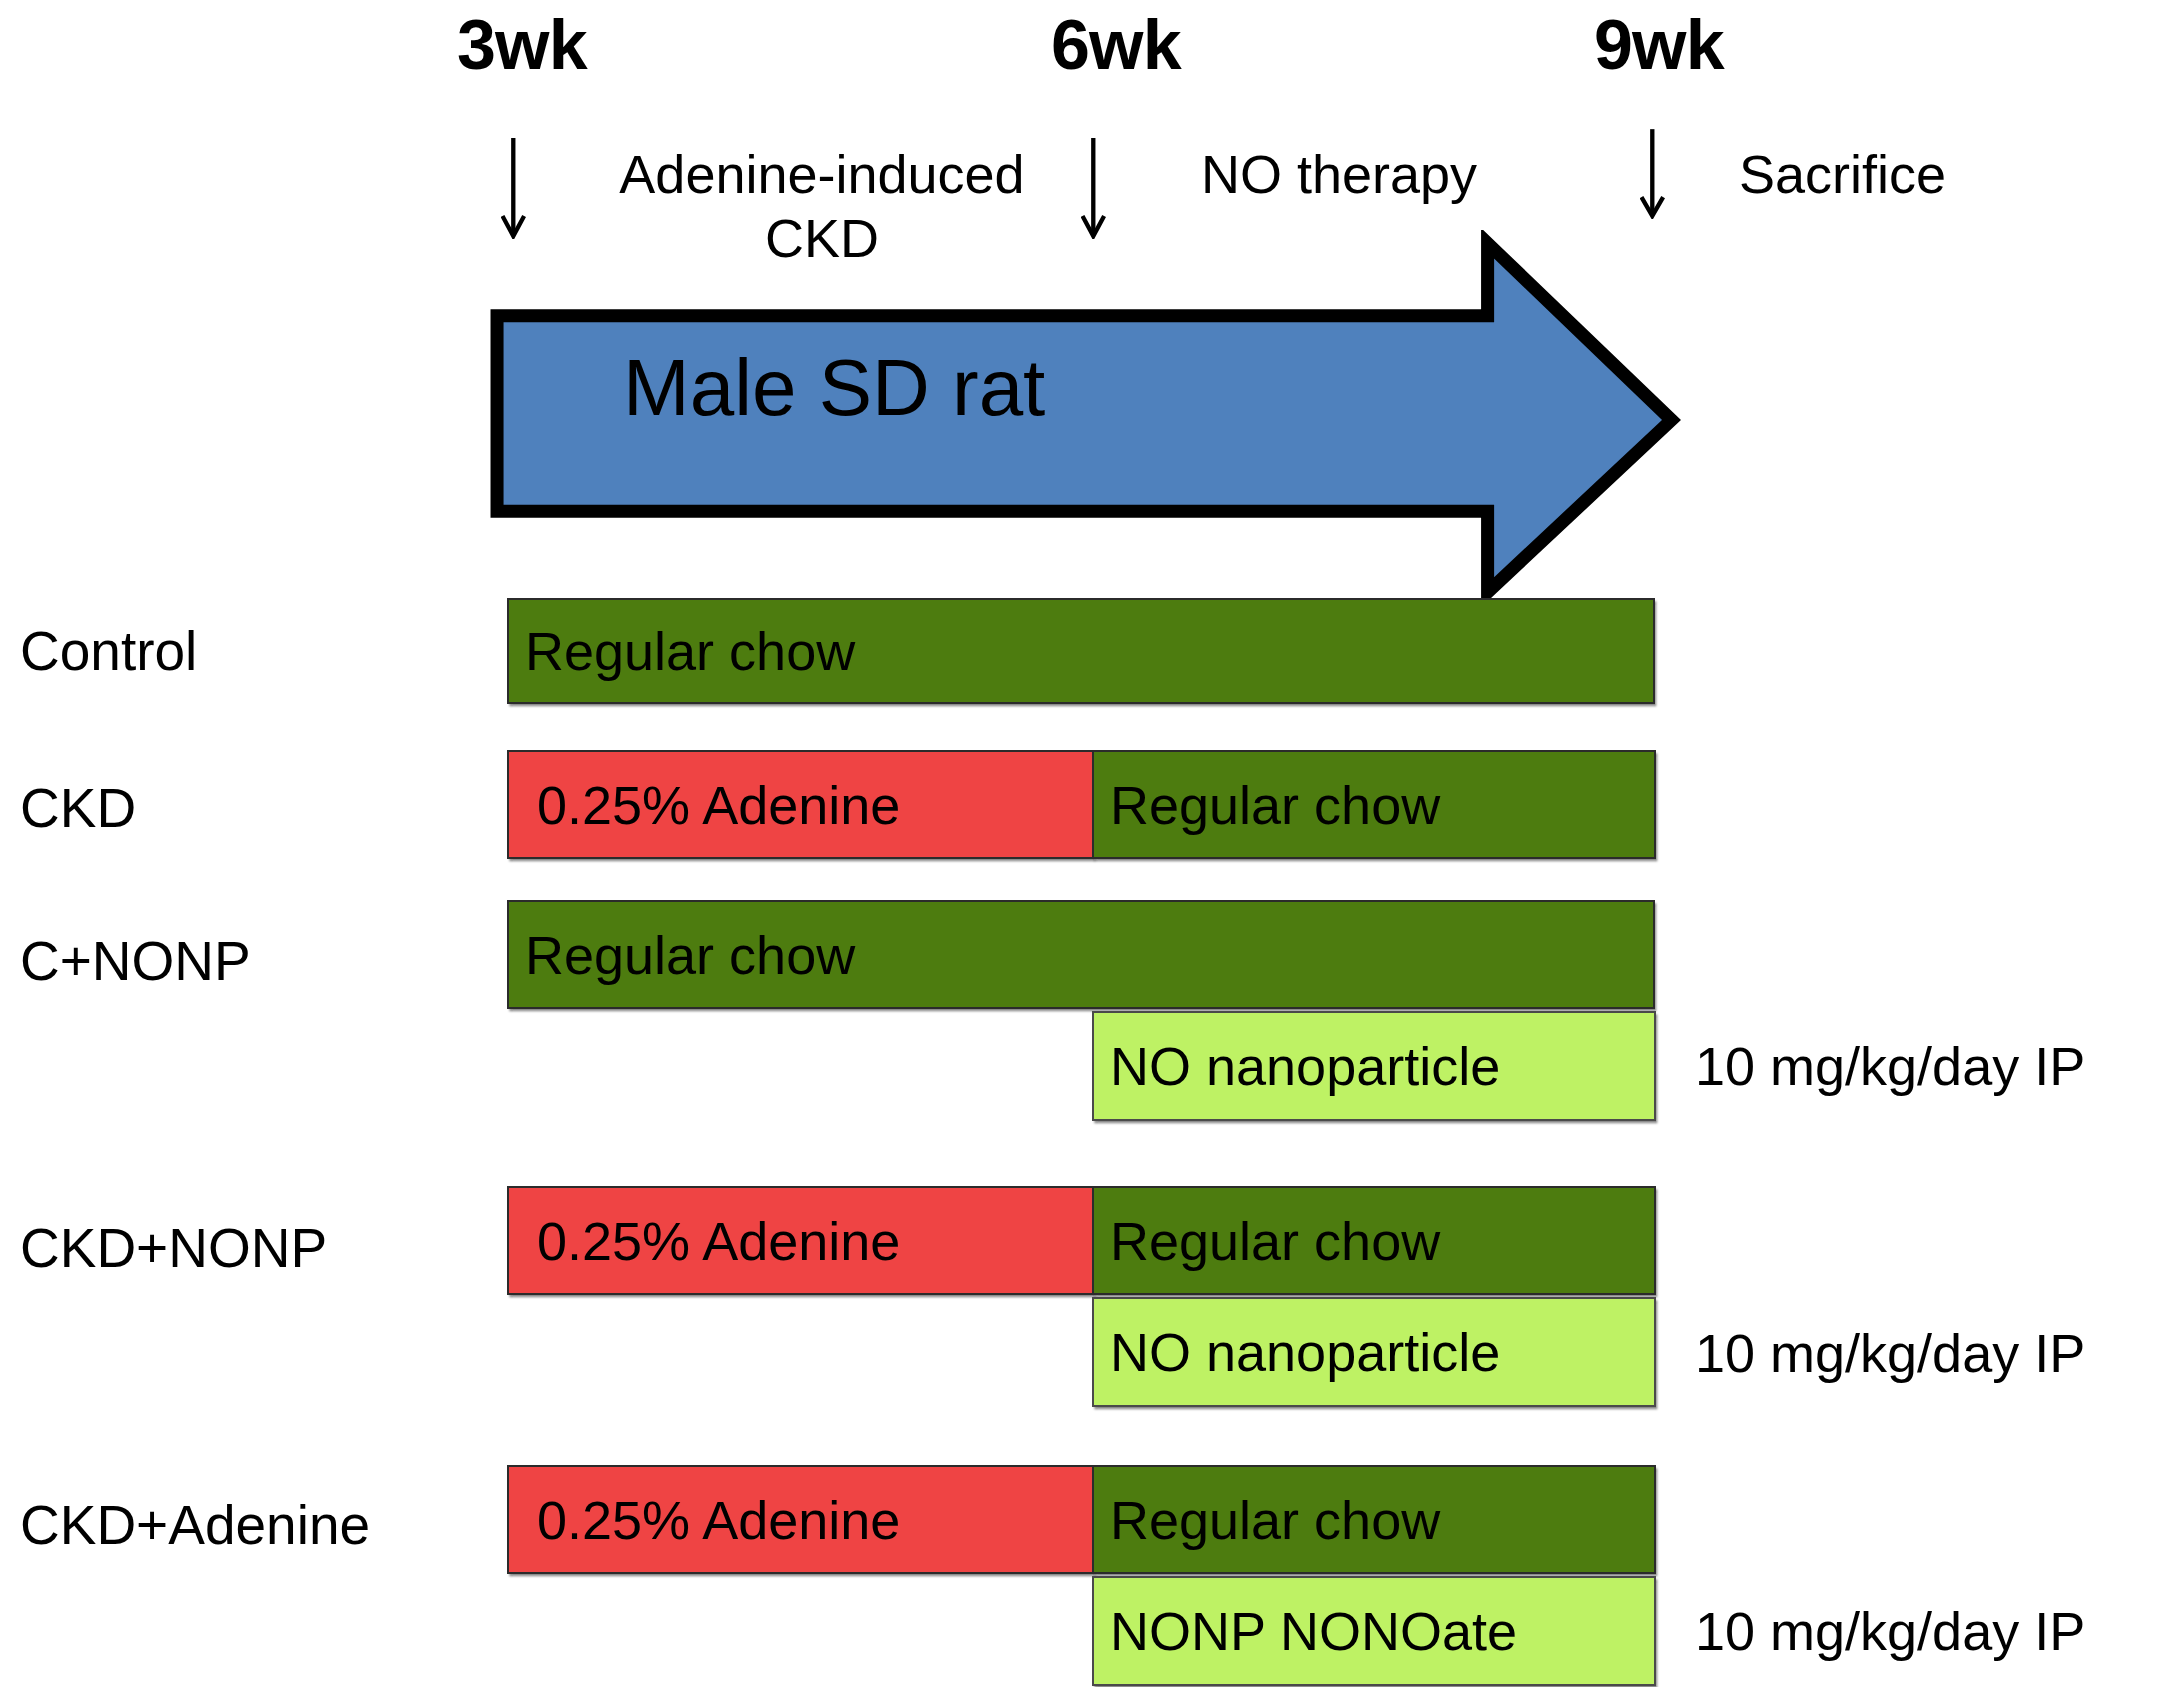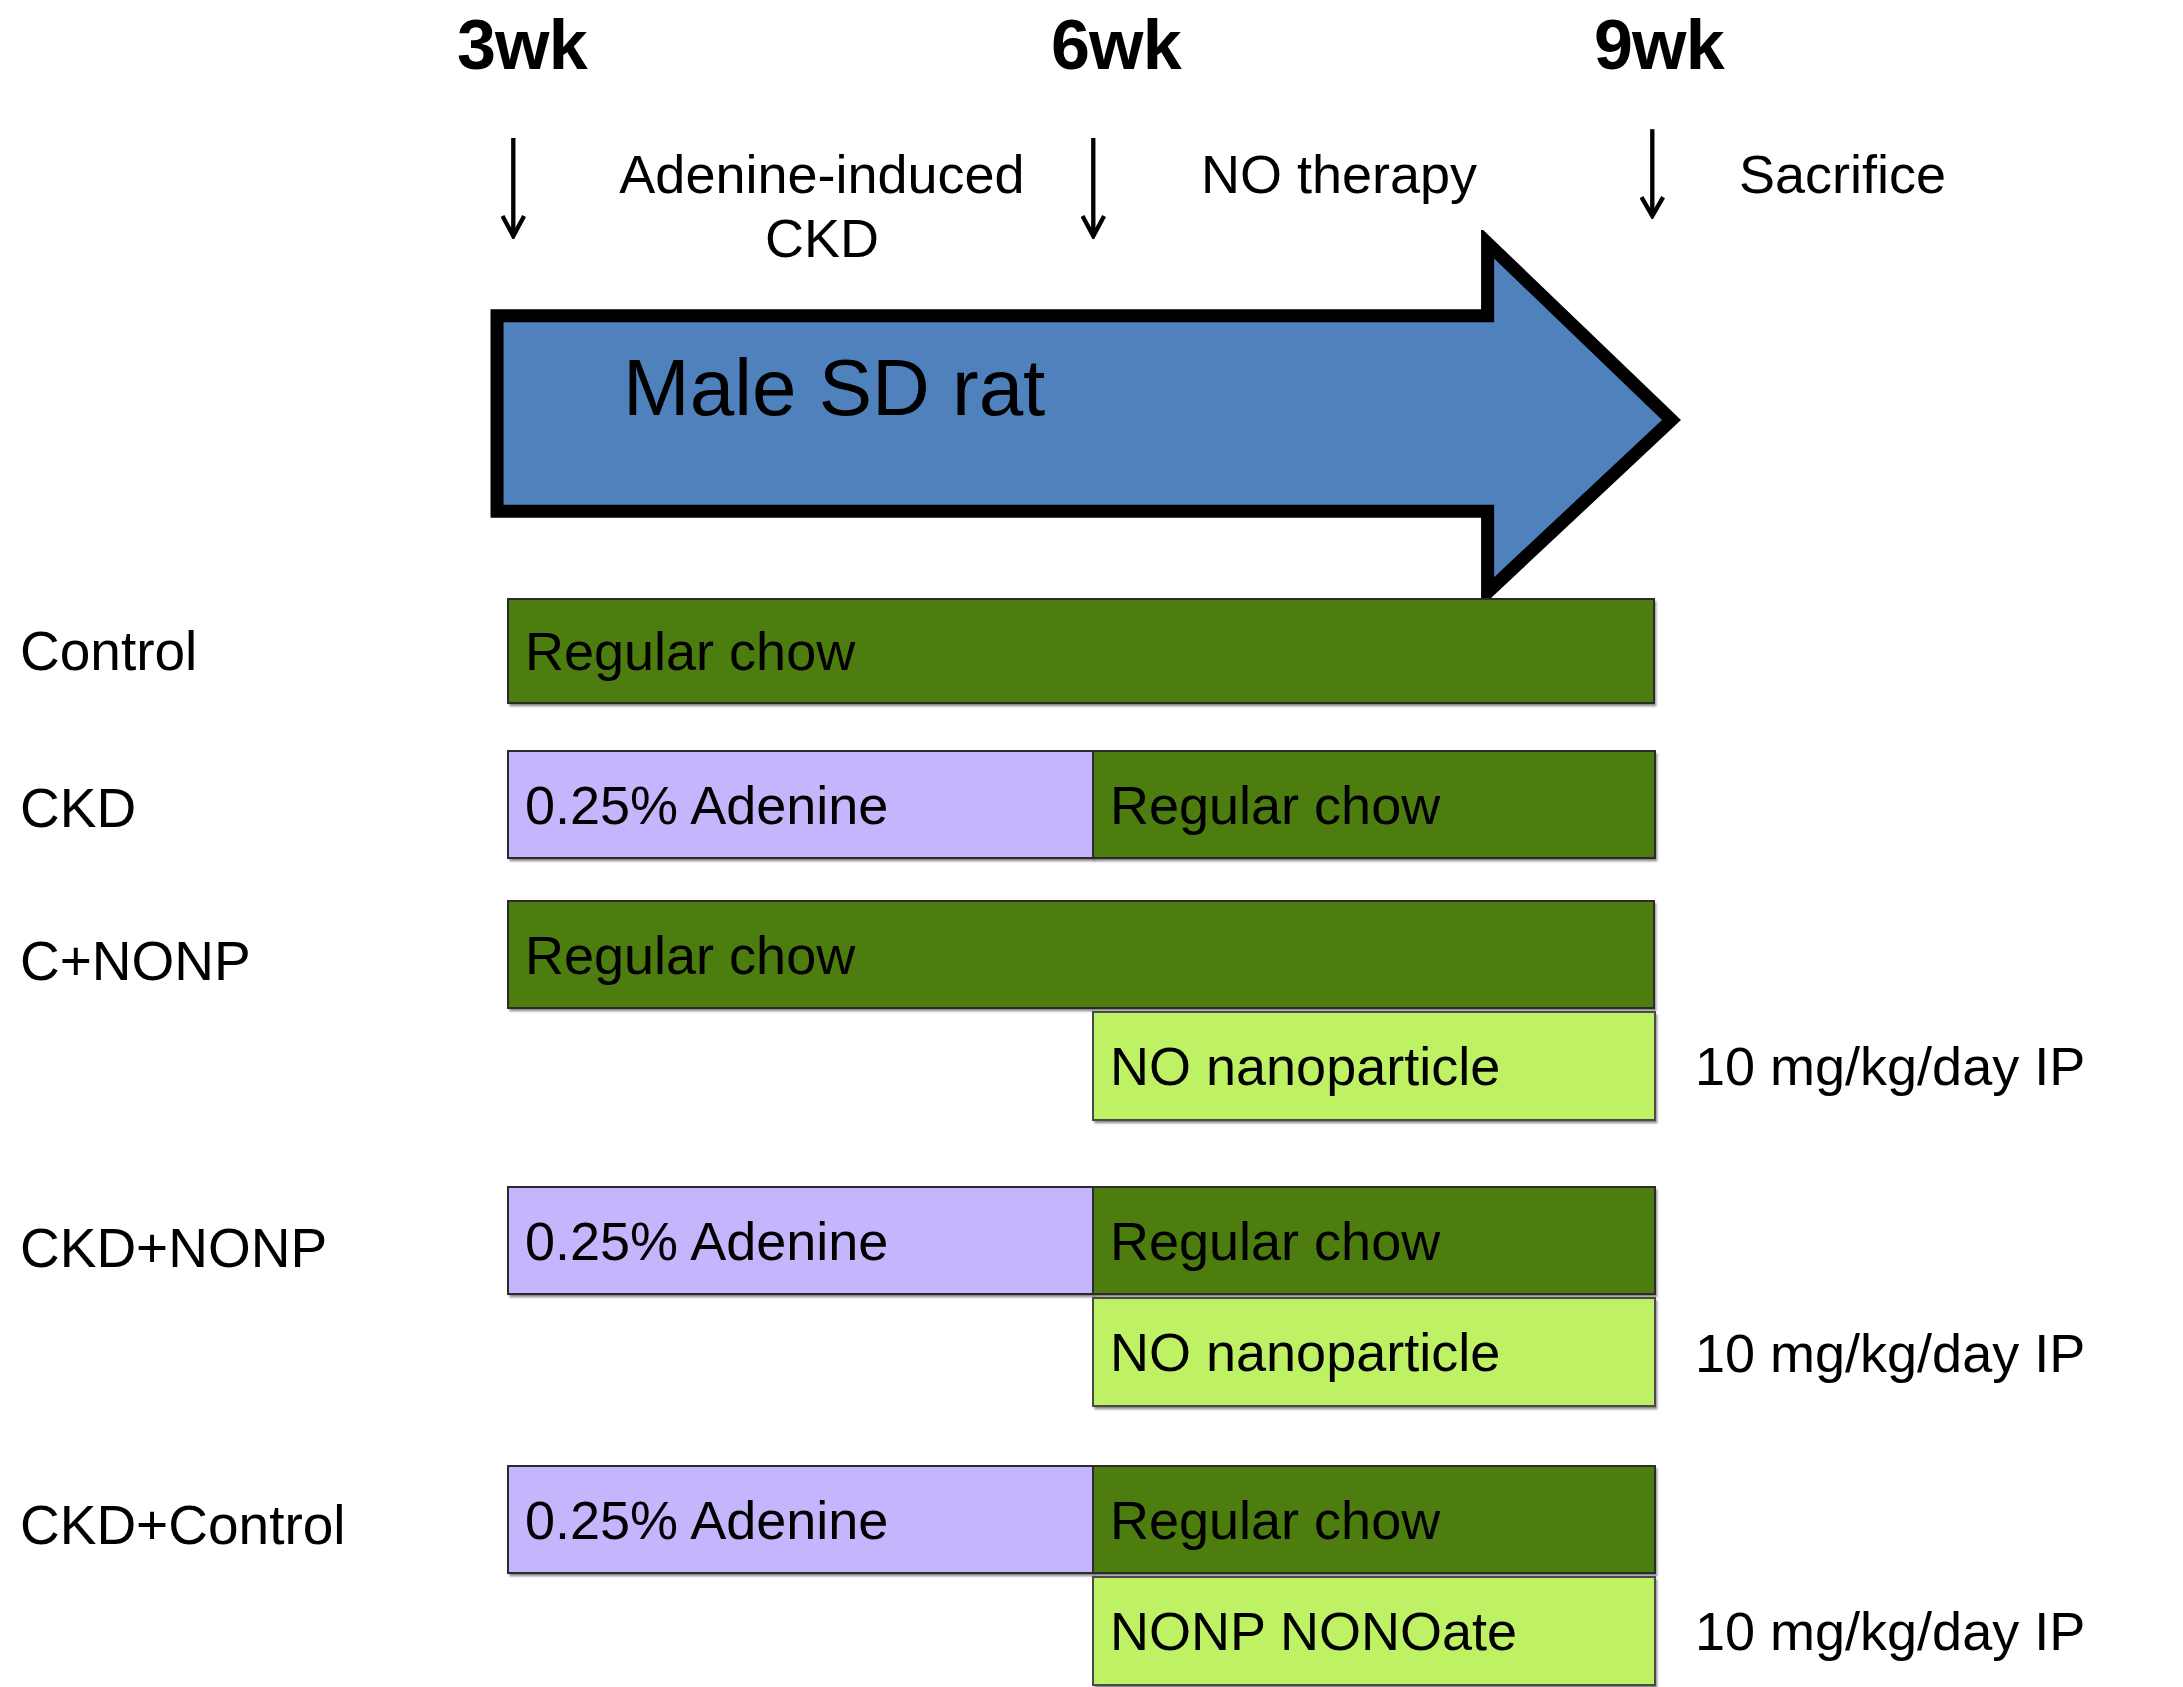--- a/index.html
+++ b/index.html
@@ -23,21 +23,21 @@
       font-size:80px;line-height:1;white-space:nowrap;color:#000000;}
 
   
   .rowlabel{position:absolute;font-size:55px;line-height:1;white-space:nowrap;}
 
   .bar{position:absolute;box-sizing:border-box;border:2.2px solid #2b2b2b;
        display:flex;align-items:center;
        box-shadow:2.2px 2.9px 2.2px rgba(0,0,0,.45);}
   .bar span{font-size:54px;line-height:1;padding-left:16px;white-space:nowrap;}
   .bar.chow{background:#4d7c0f;}
-  .bar.aden{background:#c4b5fd;border-right-width:1.4px;}
+  .bar.aden{background:#ef4444;border-right-width:1.4px;padding-left:12px;}
   .bar.white{background:#bef264;border:2.2px solid #4a4a4a;}
 
   .dose{position:absolute;font-size:54px;line-height:1;white-space:nowrap;}
 </style>
 </head>
 <body>
 
 <div class="stage">
 
   <div>
@@ -120,21 +120,21 @@
     <div class="bar chow" style="left:1092px;top:1186px;width:564px;height:109px;">
       <span>Regular chow</span>
     </div>
     <div class="bar white" style="left:1092px;top:1297px;width:564px;height:110px;">
       <span>NO nanoparticle</span>
     </div>
     <div class="dose" style="left:1695px;top:1326px;">10 mg/kg/day  IP</div>
   </div>
 
   <div>
-    <div class="rowlabel" style="left:20px;top:1498px;">CKD+Control</div>
+    <div class="rowlabel" style="left:20px;top:1498px;">CKD+Adenine</div>
     <div class="bar aden" style="left:507px;top:1465px;width:587px;height:109px;">
       <span>0.25% Adenine</span>
     </div>
     <div class="bar chow" style="left:1092px;top:1465px;width:564px;height:109px;">
       <span>Regular chow</span>
     </div>
     <div class="bar white" style="left:1092px;top:1576px;width:564px;height:110px;">
       <span>NONP NONOate</span>
     </div>
     <div class="dose" style="left:1695px;top:1604px;">10 mg/kg/day  IP</div>

